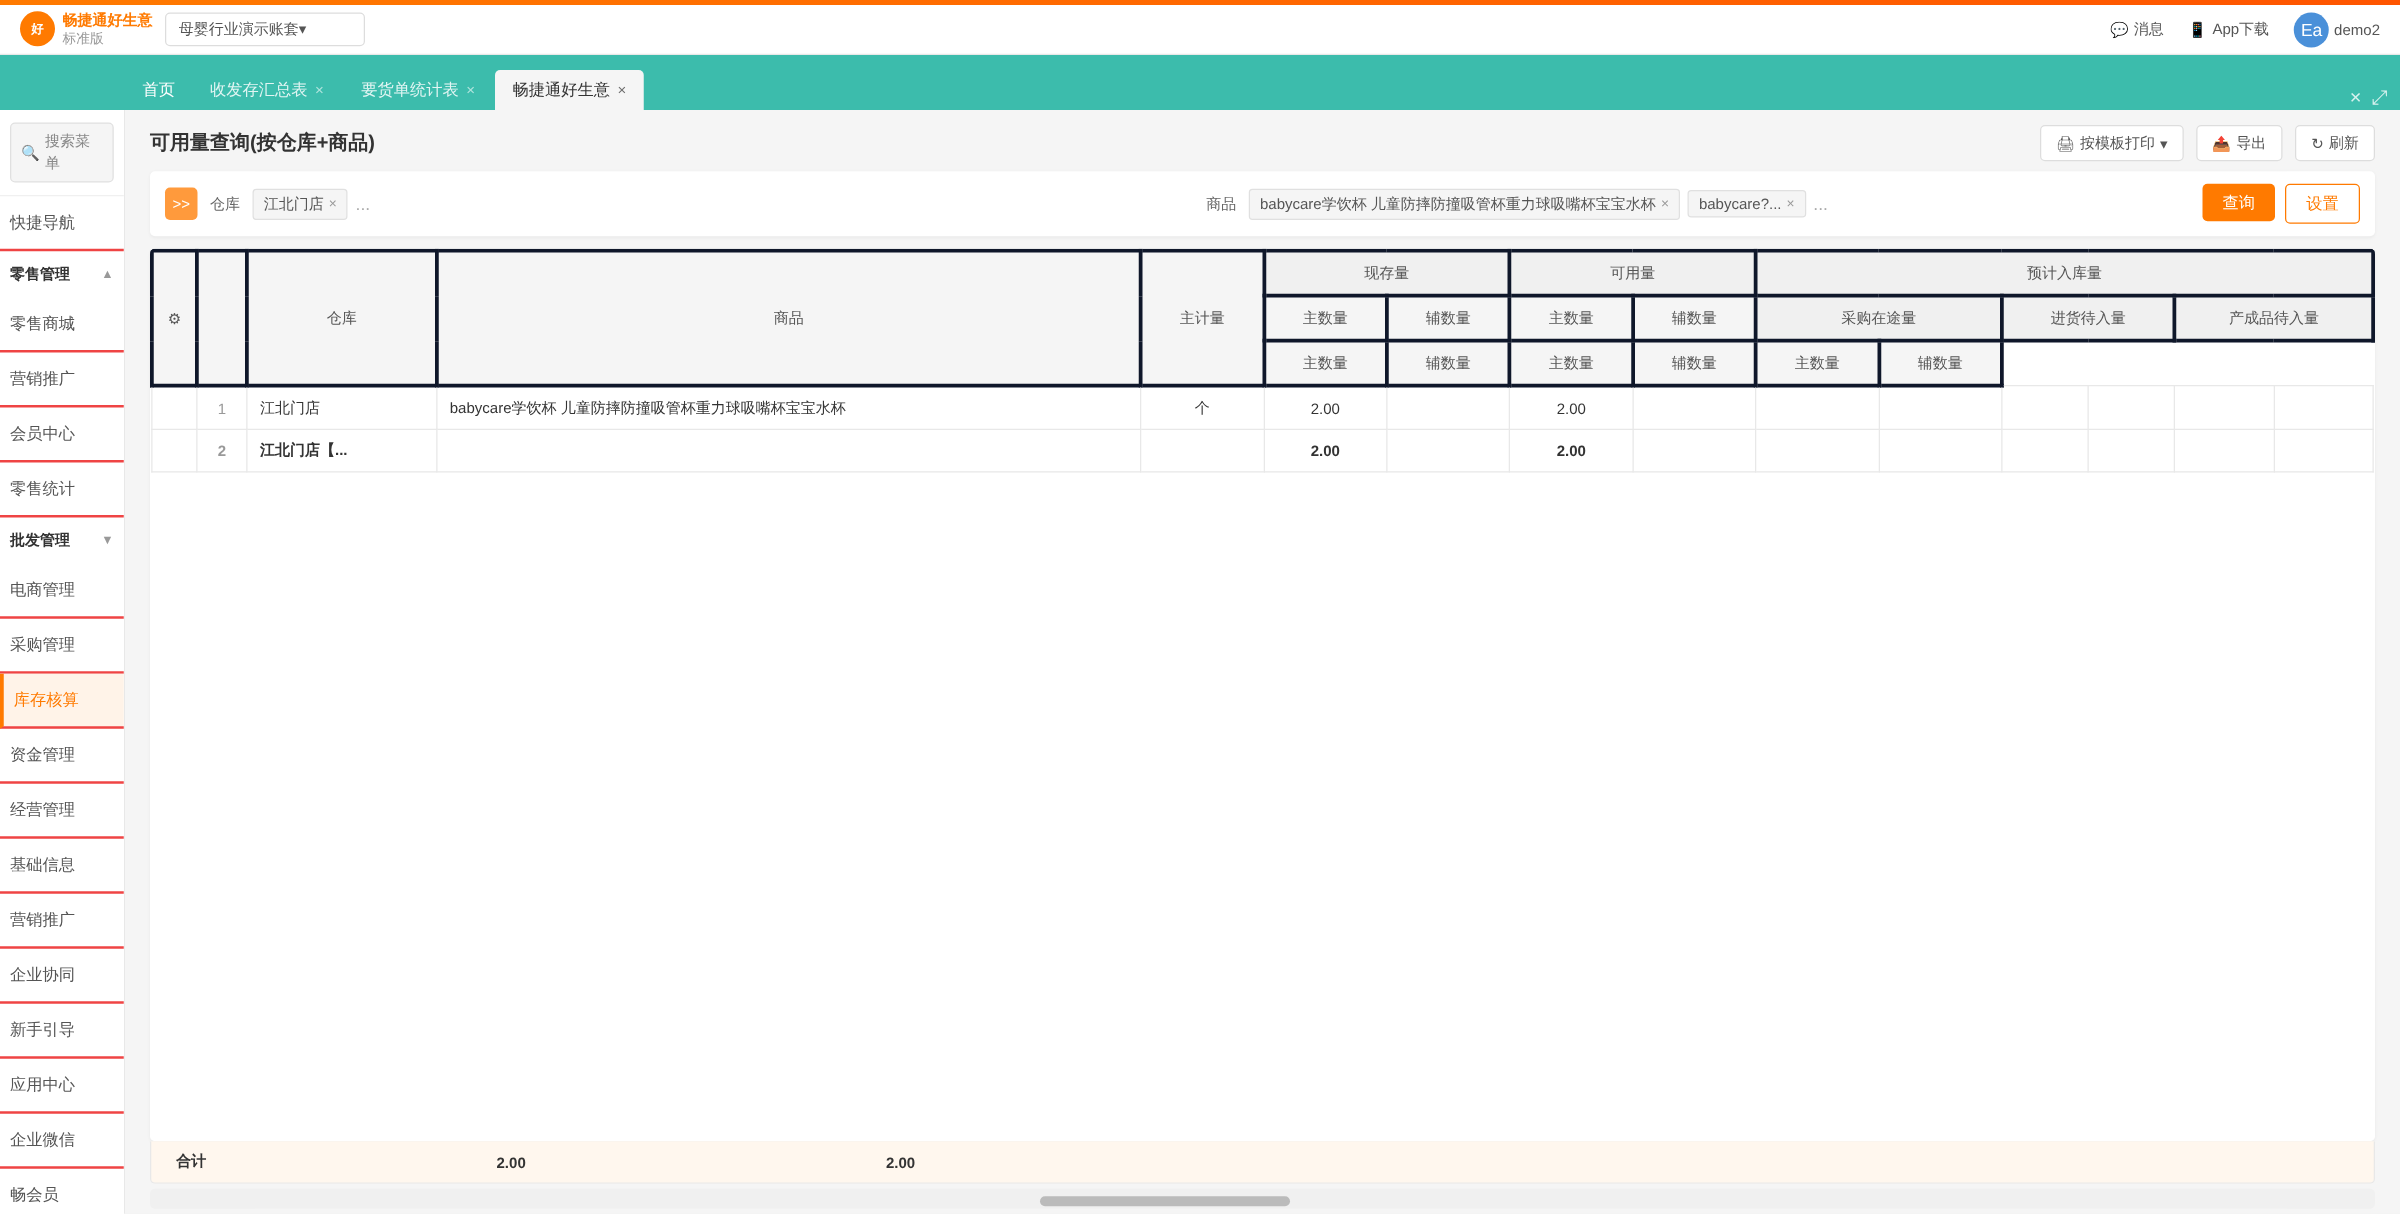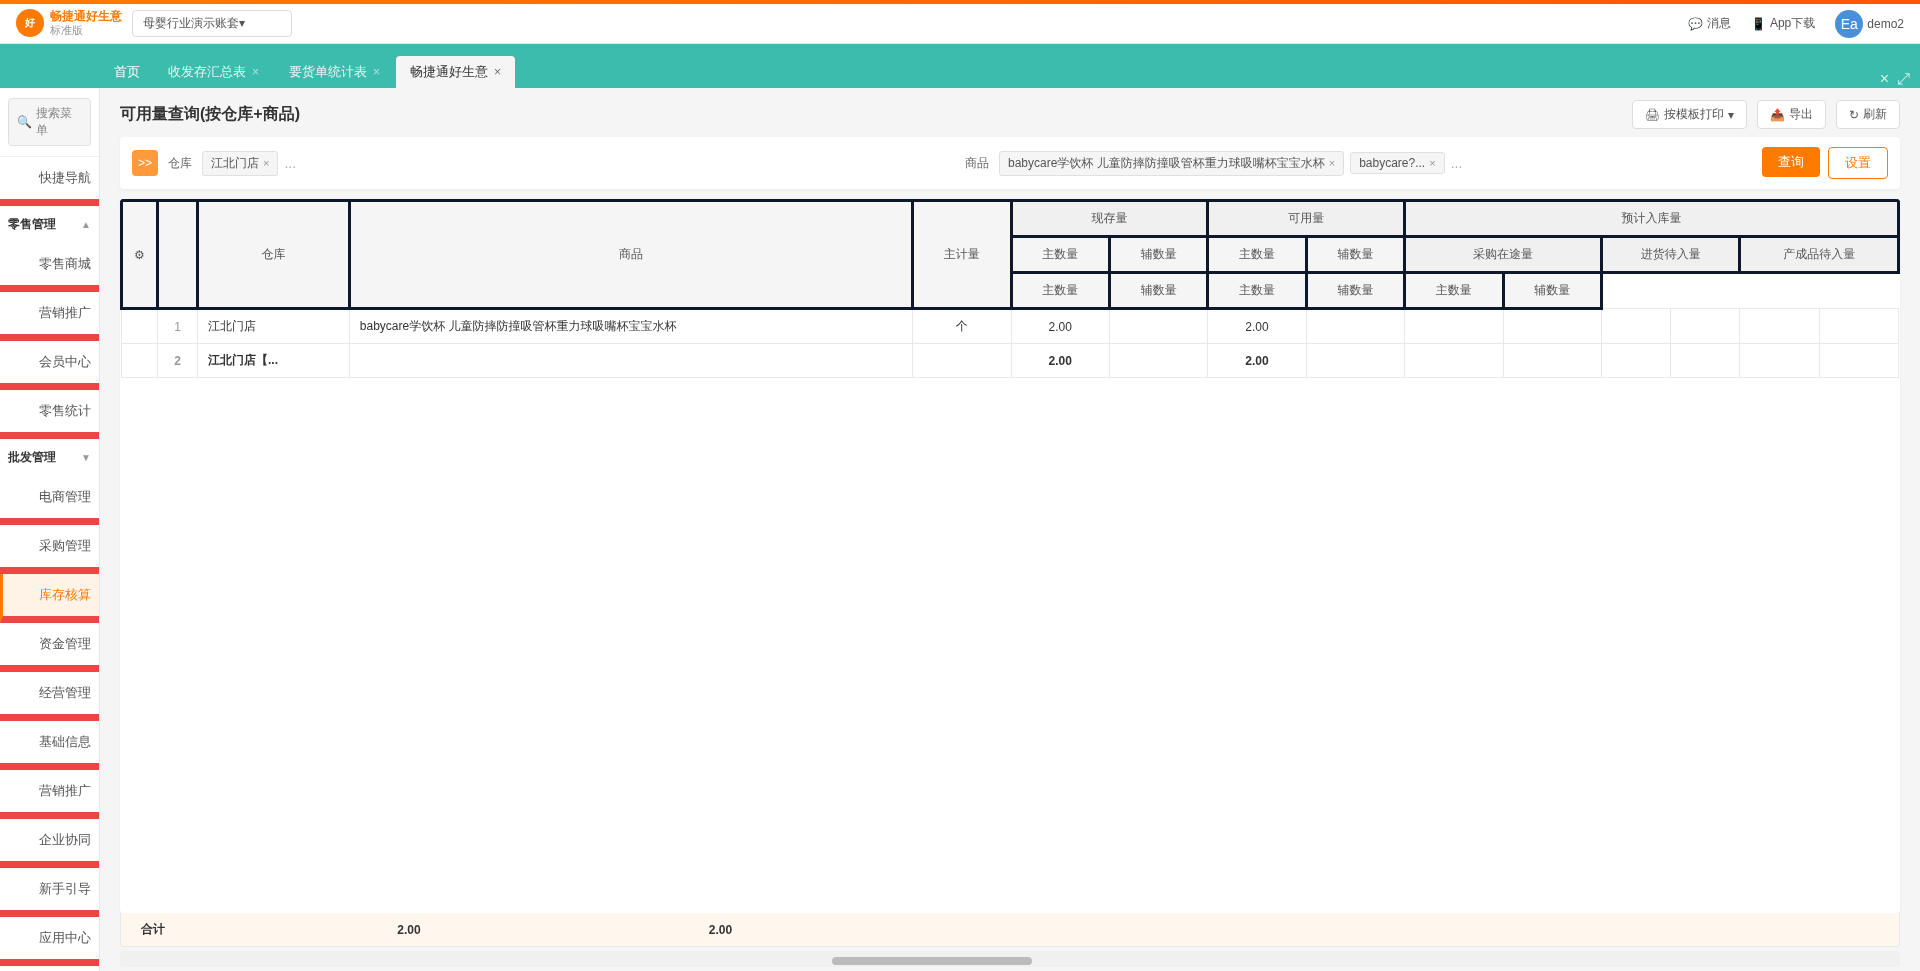--- a/index.html
+++ b/index.html
@@ -26,21 +26,21 @@
     .tab-bar-right { margin-left: auto; display: flex; align-items: center; padding-right: 10px; gap: 8px; }
     .tab-bar-btn { color: white; background: none; border: none; cursor: pointer; font-size: 16px; opacity: 0.8; }
 
     
     .main-layout { display: flex; flex: 1; overflow: hidden; }
 
     
     .sidebar { width: 100px; background: #fff; border-right: 1px solid #e8e8e8; display: flex; flex-direction: column; flex-shrink: 0; overflow-y: auto; }
     .sidebar-search { padding: 10px 8px; border-bottom: 1px solid #f0f0f0; }
     .sidebar-search-btn { width: 100%; padding: 6px 8px; background: #f5f5f5; border: 1px solid #e0e0e0; border-radius: 4px; font-size: 12px; color: #888; cursor: pointer; display: flex; align-items: center; gap: 4px; }
-    .sidebar-nav-item { padding: 12px 8px; text-align: right; font-size: 13px; cursor: pointer; color: #555; border-bottom: 7px solid #ef4444; font-family: Liberation Mono, monospace; }
+    .sidebar-nav-item { padding: 12px 8px; text-align: left; font-size: 13px; cursor: pointer; color: #555; border-bottom: 2px solid #ef4444; font-family: Liberation Mono, monospace; }
     .sidebar-nav-item.active { color: #ff7a00; background: #fff3e8; border-left: 3px solid #ff7a00; }
     .sidebar-group-header { padding: 10px 8px; font-size: 12px; color: #333; font-weight: bold; display: flex; align-items: center; justify-content: space-between; cursor: pointer; }
     .sidebar-group-header .arrow { font-size: 10px; color: #999; }
 
     
     .content-area { flex: 1; display: flex; flex-direction: column; overflow: hidden; background: #f5f5f5; }
     .content-header { background: #f5f5f5; padding: 12px 20px 8px; display: flex; align-items: center; justify-content: space-between; flex-shrink: 0; }
     .page-title { font-size: 16px; font-weight: bold; color: #333; }
     .header-actions { display: flex; align-items: center; gap: 10px; }
     .header-btn { padding: 5px 12px; border: 1px solid #ddd; border-radius: 4px; background: #fff; font-size: 12px; color: #555; cursor: pointer; display: flex; align-items: center; gap: 4px; }

